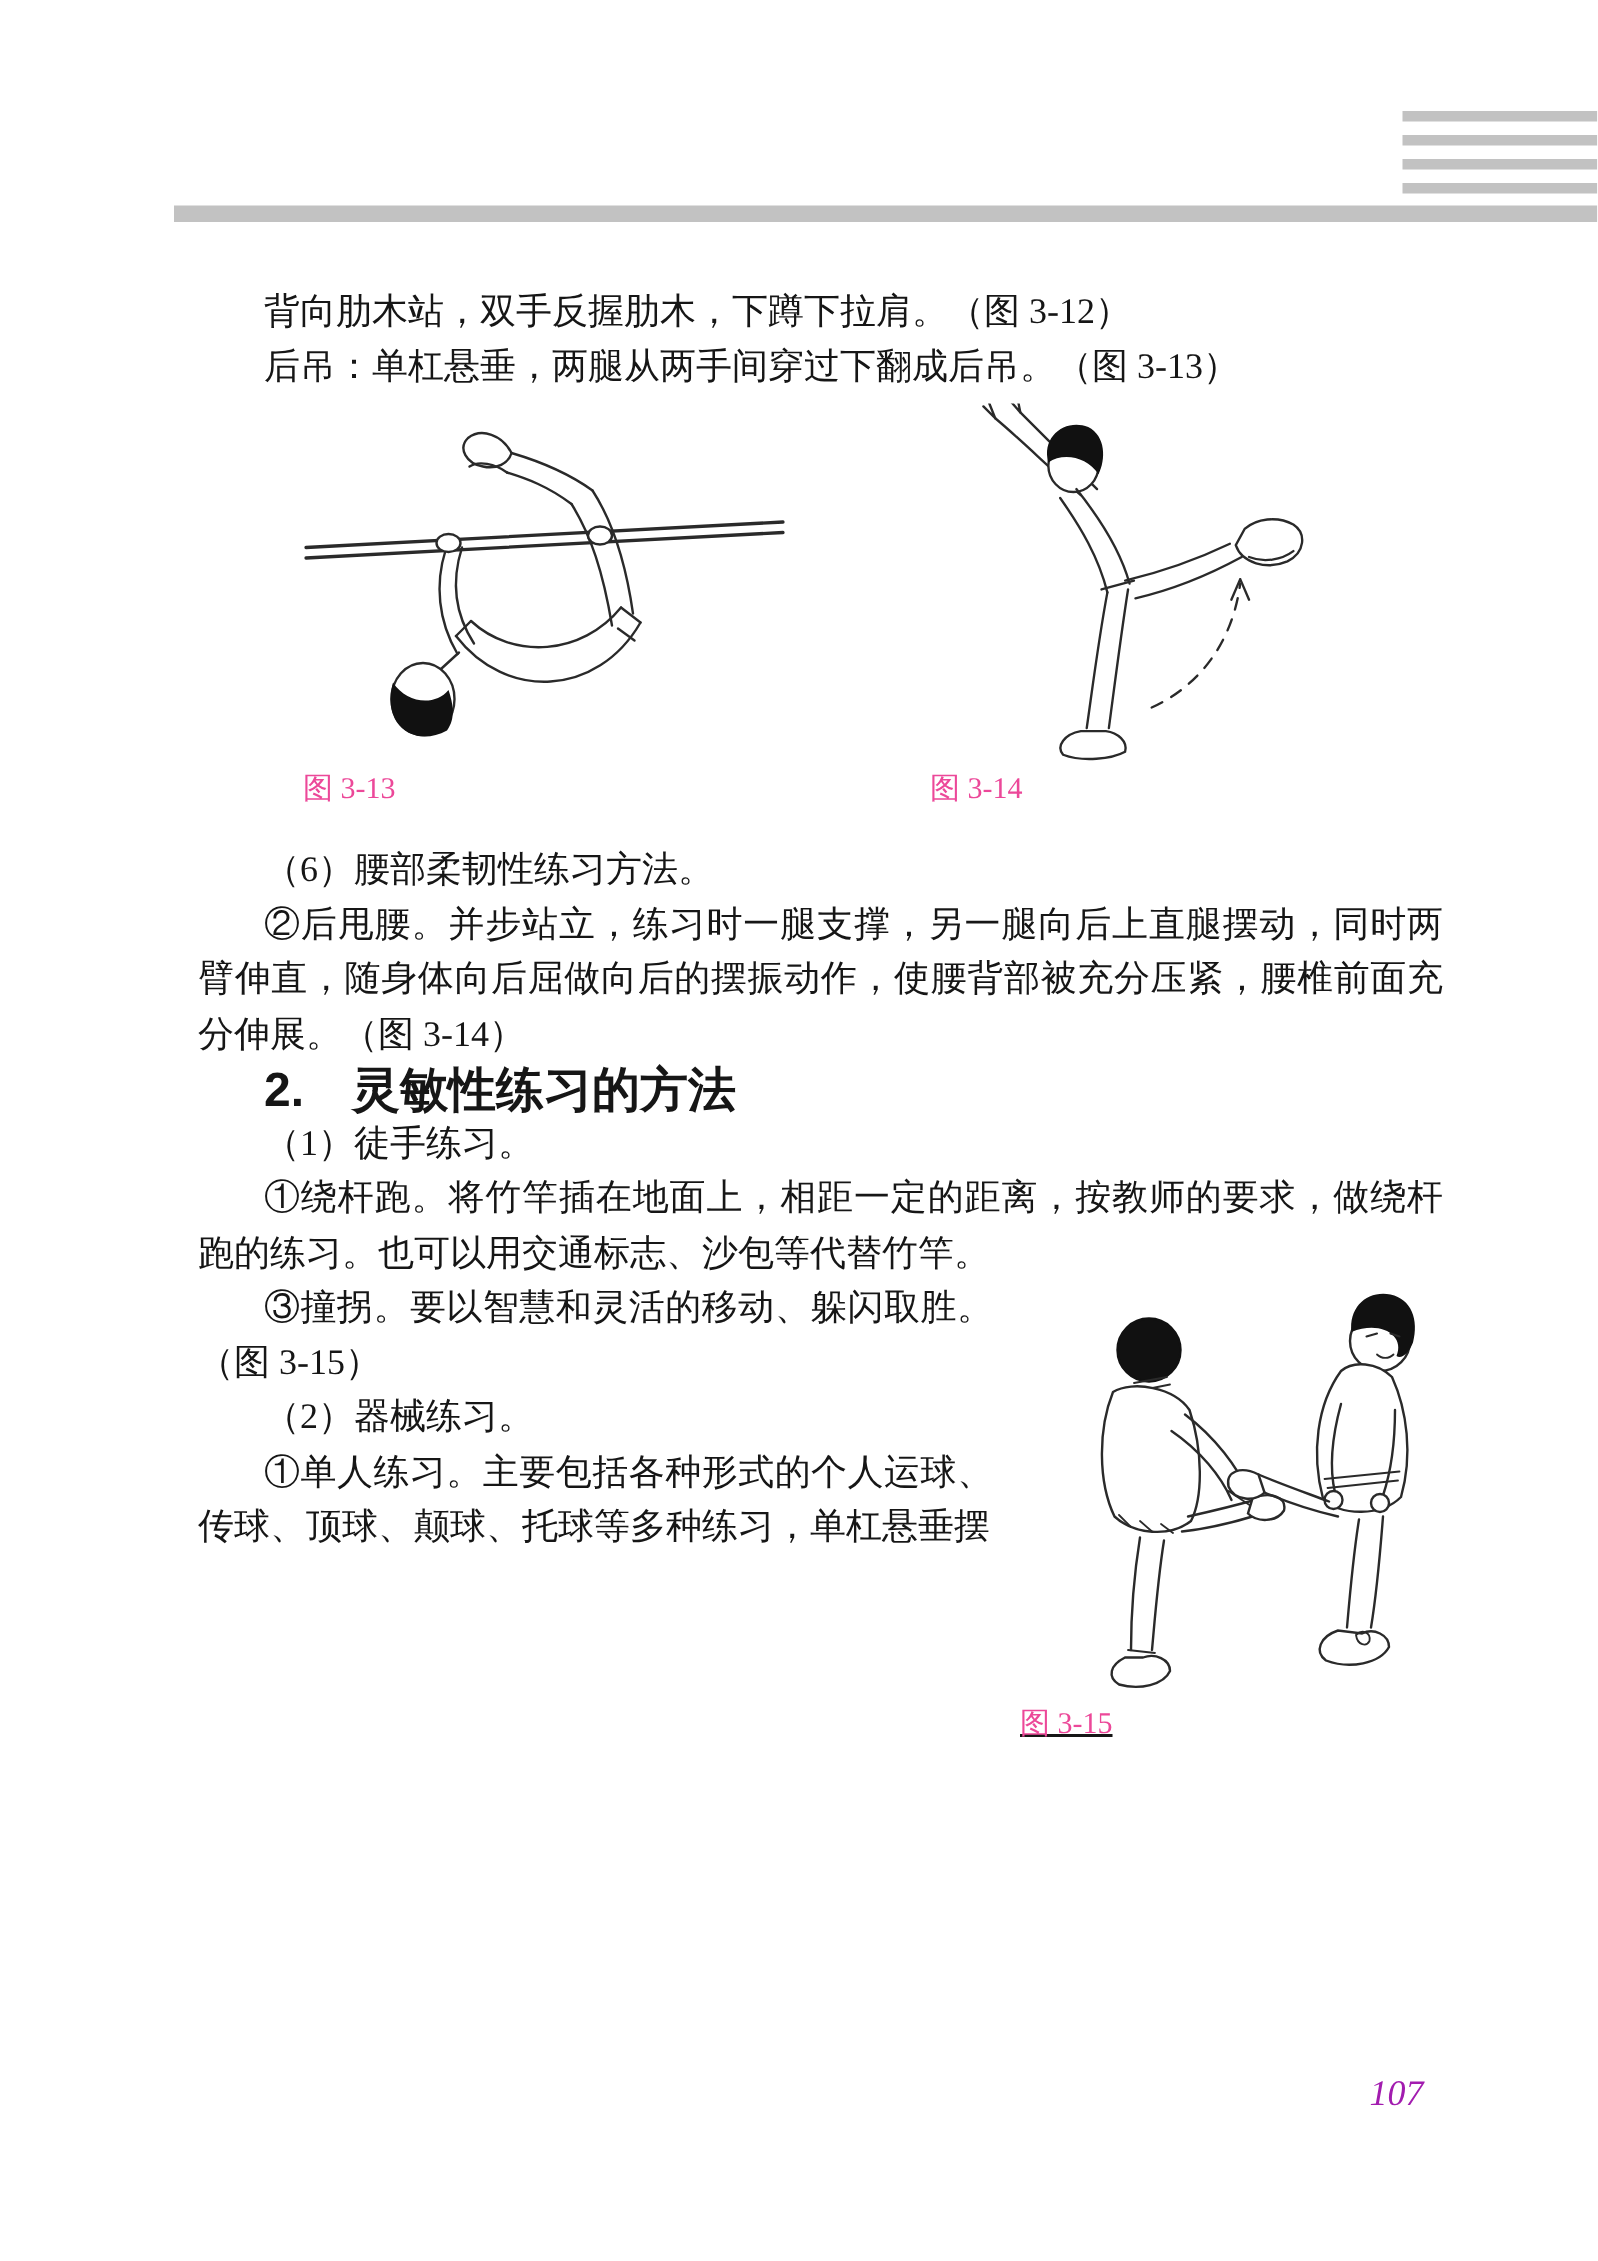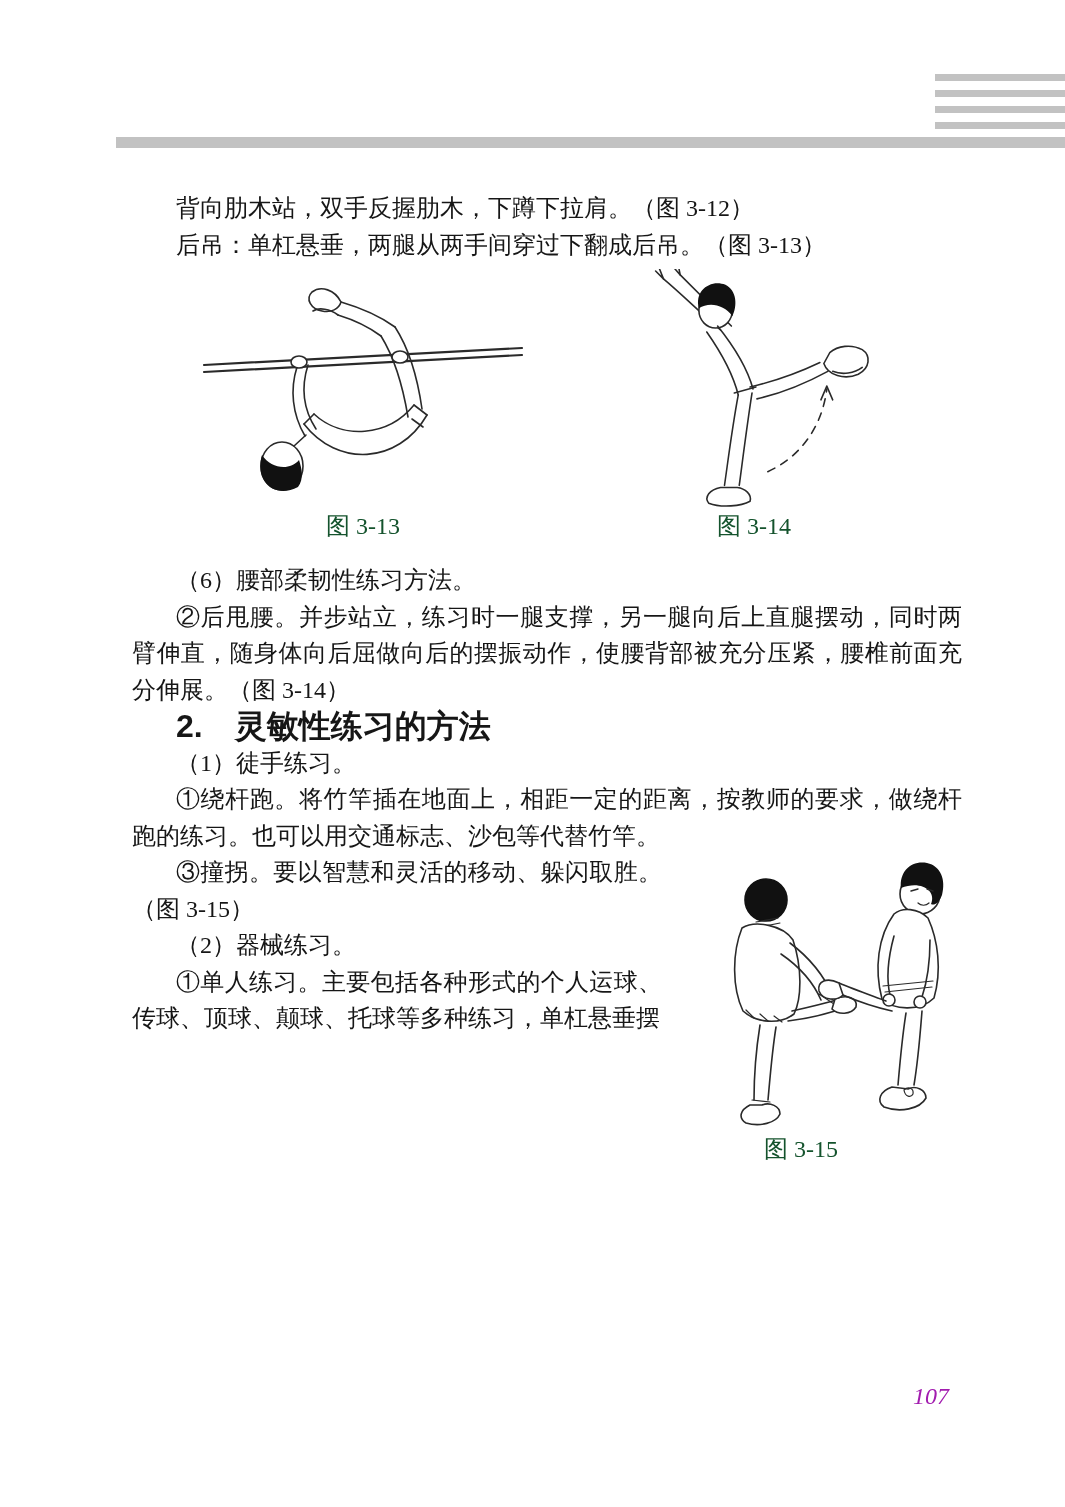--- a/index.html
+++ b/index.html
@@ -53,34 +53,35 @@
     padding-top: 6px;
     box-sizing: border-box;
     display: flex;
     align-items: flex-start;
     text-indent: 0;
   }
   .figure-block { text-align: center; }
   .figure-block.fig13 { margin-left: 70px; width: 322px; }
   .figure-block.fig14 { margin-left: 96px; width: 268px; }
   .fig-caption {
-    font-size: 24px;
+    font-size: 20px;
     line-height: 26px;
-    text-align: center;
+    text-align: left;
     text-indent: 0;
-    color: #14532d;
+    color: #ec4899;
   }
   
   .figure-float {
     float: right;
     width: 322px;
     margin-left: 18px;
     margin-right: -40px;
     margin-top: -6px;
     text-indent: 0;
+    text-decoration: underline;
   }
   .figure-float .fig-caption { padding-right: 80px; }
   svg.lineart { display:block; }
   
   .page-number {
     position: absolute;
     top: 1383px;
     right: 116px;
     font-size: 24px;
     font-style: italic;

